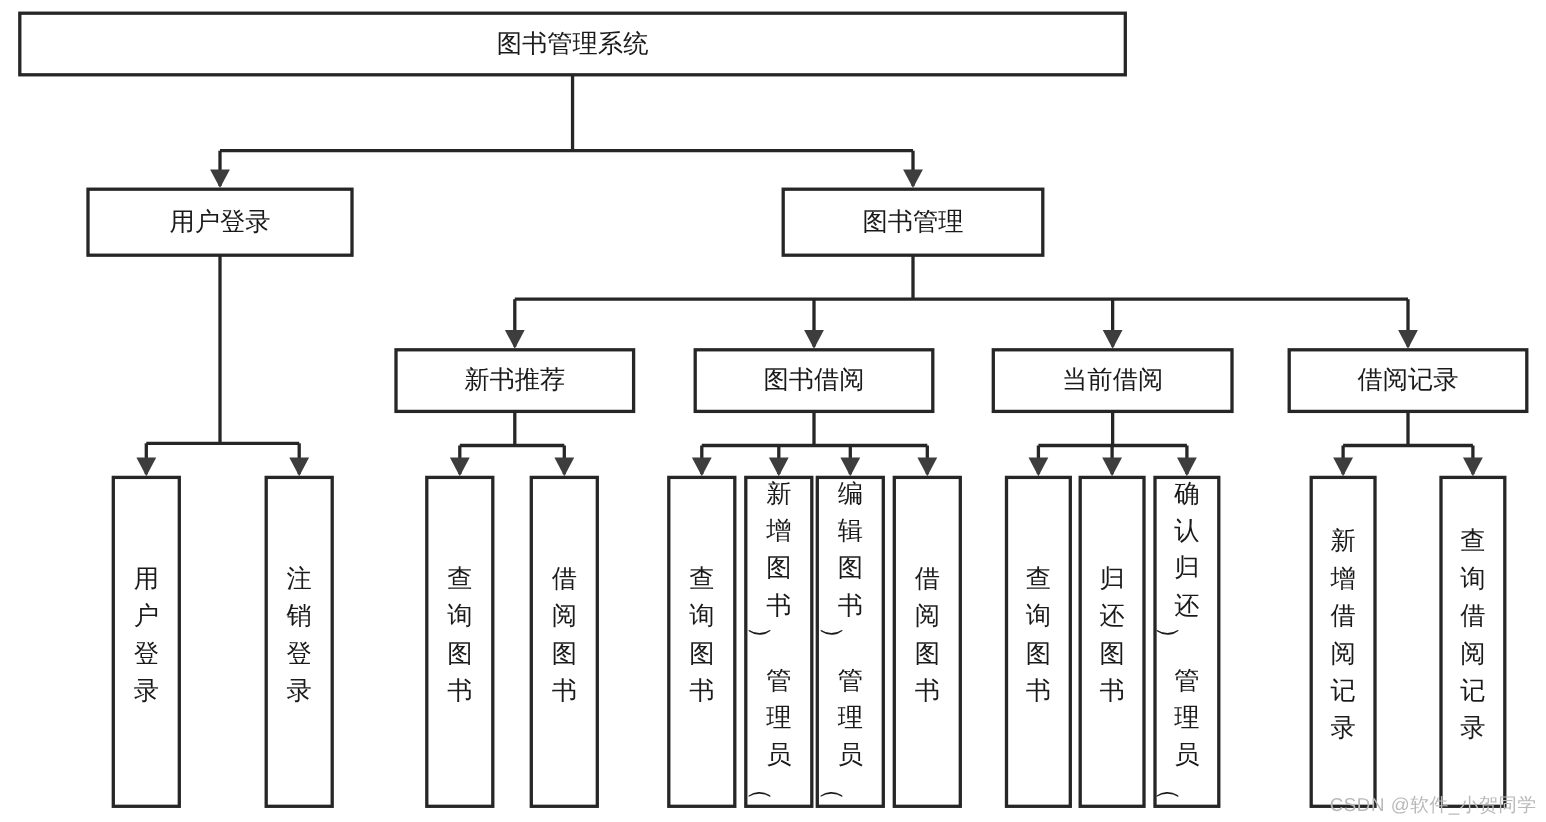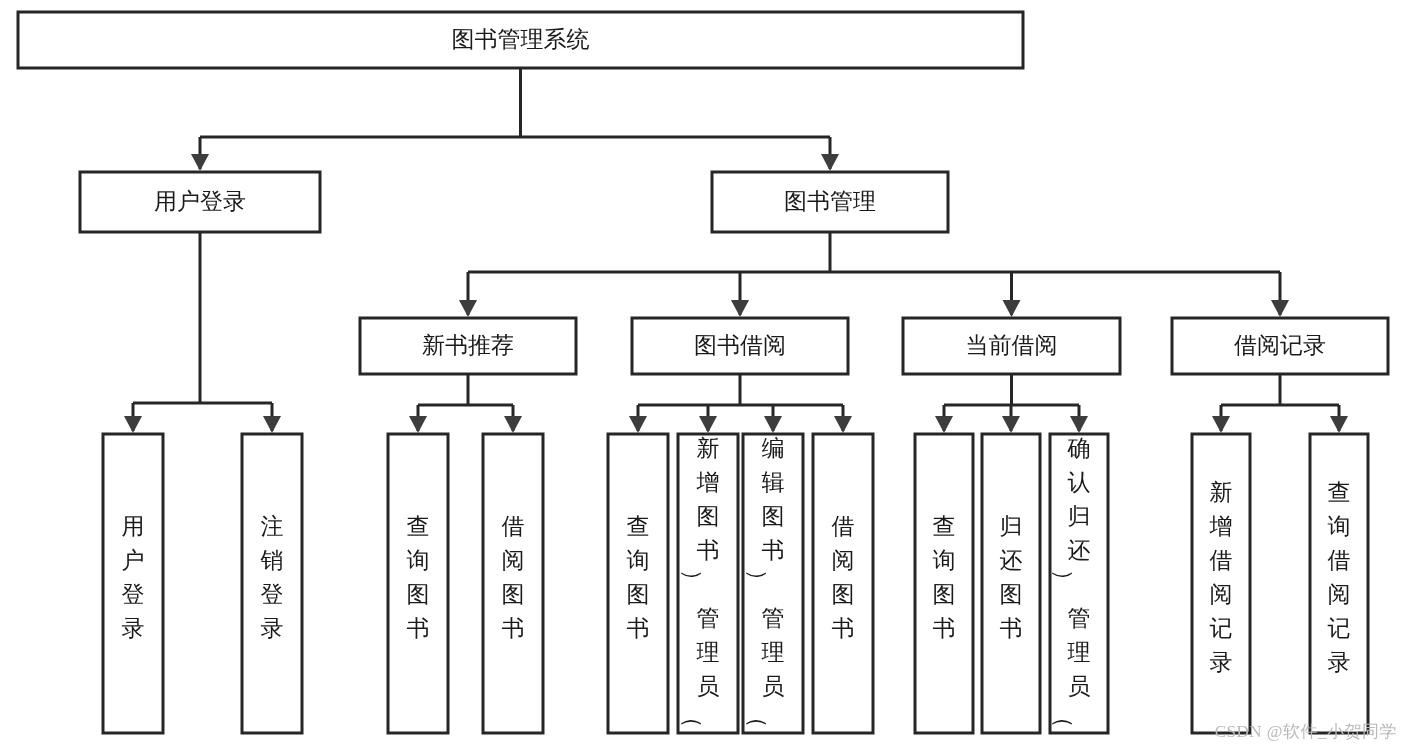--- a/index.html
+++ b/index.html
@@ -51,21 +51,21 @@
   .node-label-v {
     font-family: "Liberation Sans", "DejaVu Sans", sans-serif;
     font-size: 23px;
     fill: #1a1a1a;
     text-anchor: middle;
   }
   .watermark {
     position: absolute;
     right: 8px;
     bottom: 4px;
-    font-family: Liberation Serif, serif;
+    font-family: Liberation Sans, sans-serif;
     font-size: 17px;
     color: #b9b9b9;
     white-space: nowrap;
     letter-spacing: 0.5px;
   }
 </style>
 </head>
 <body>
 
 <div id="diagram-root">

